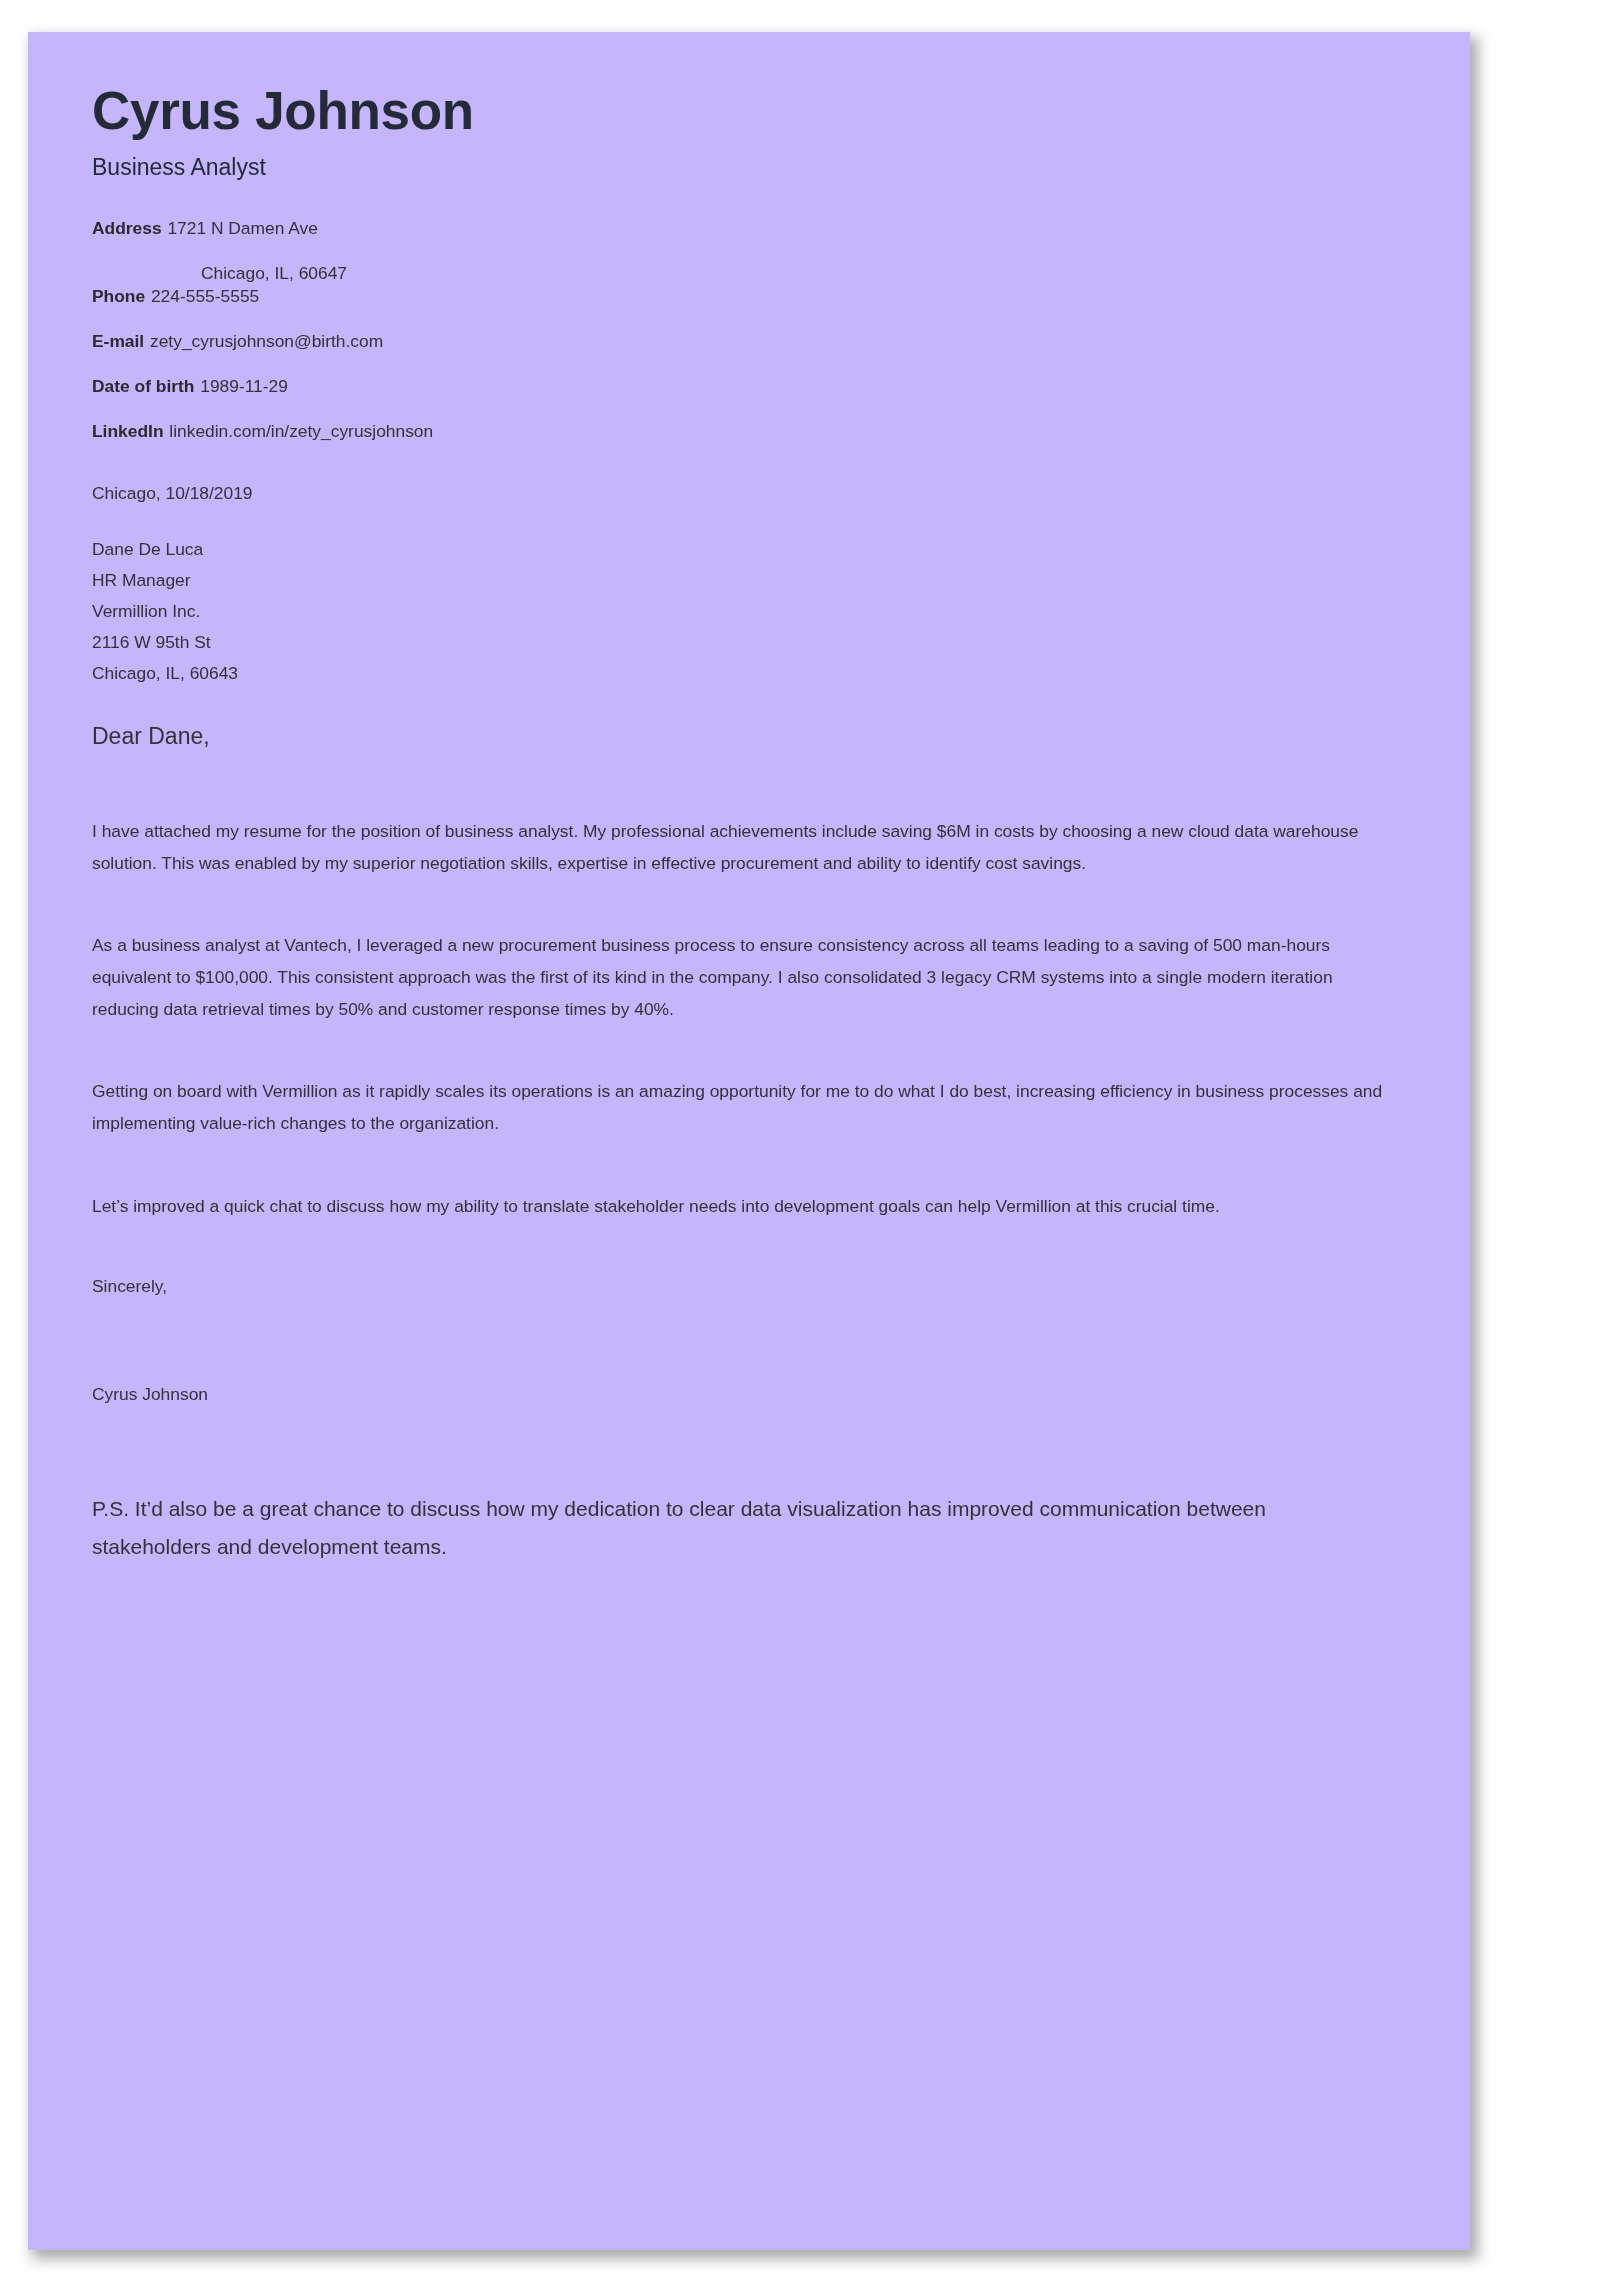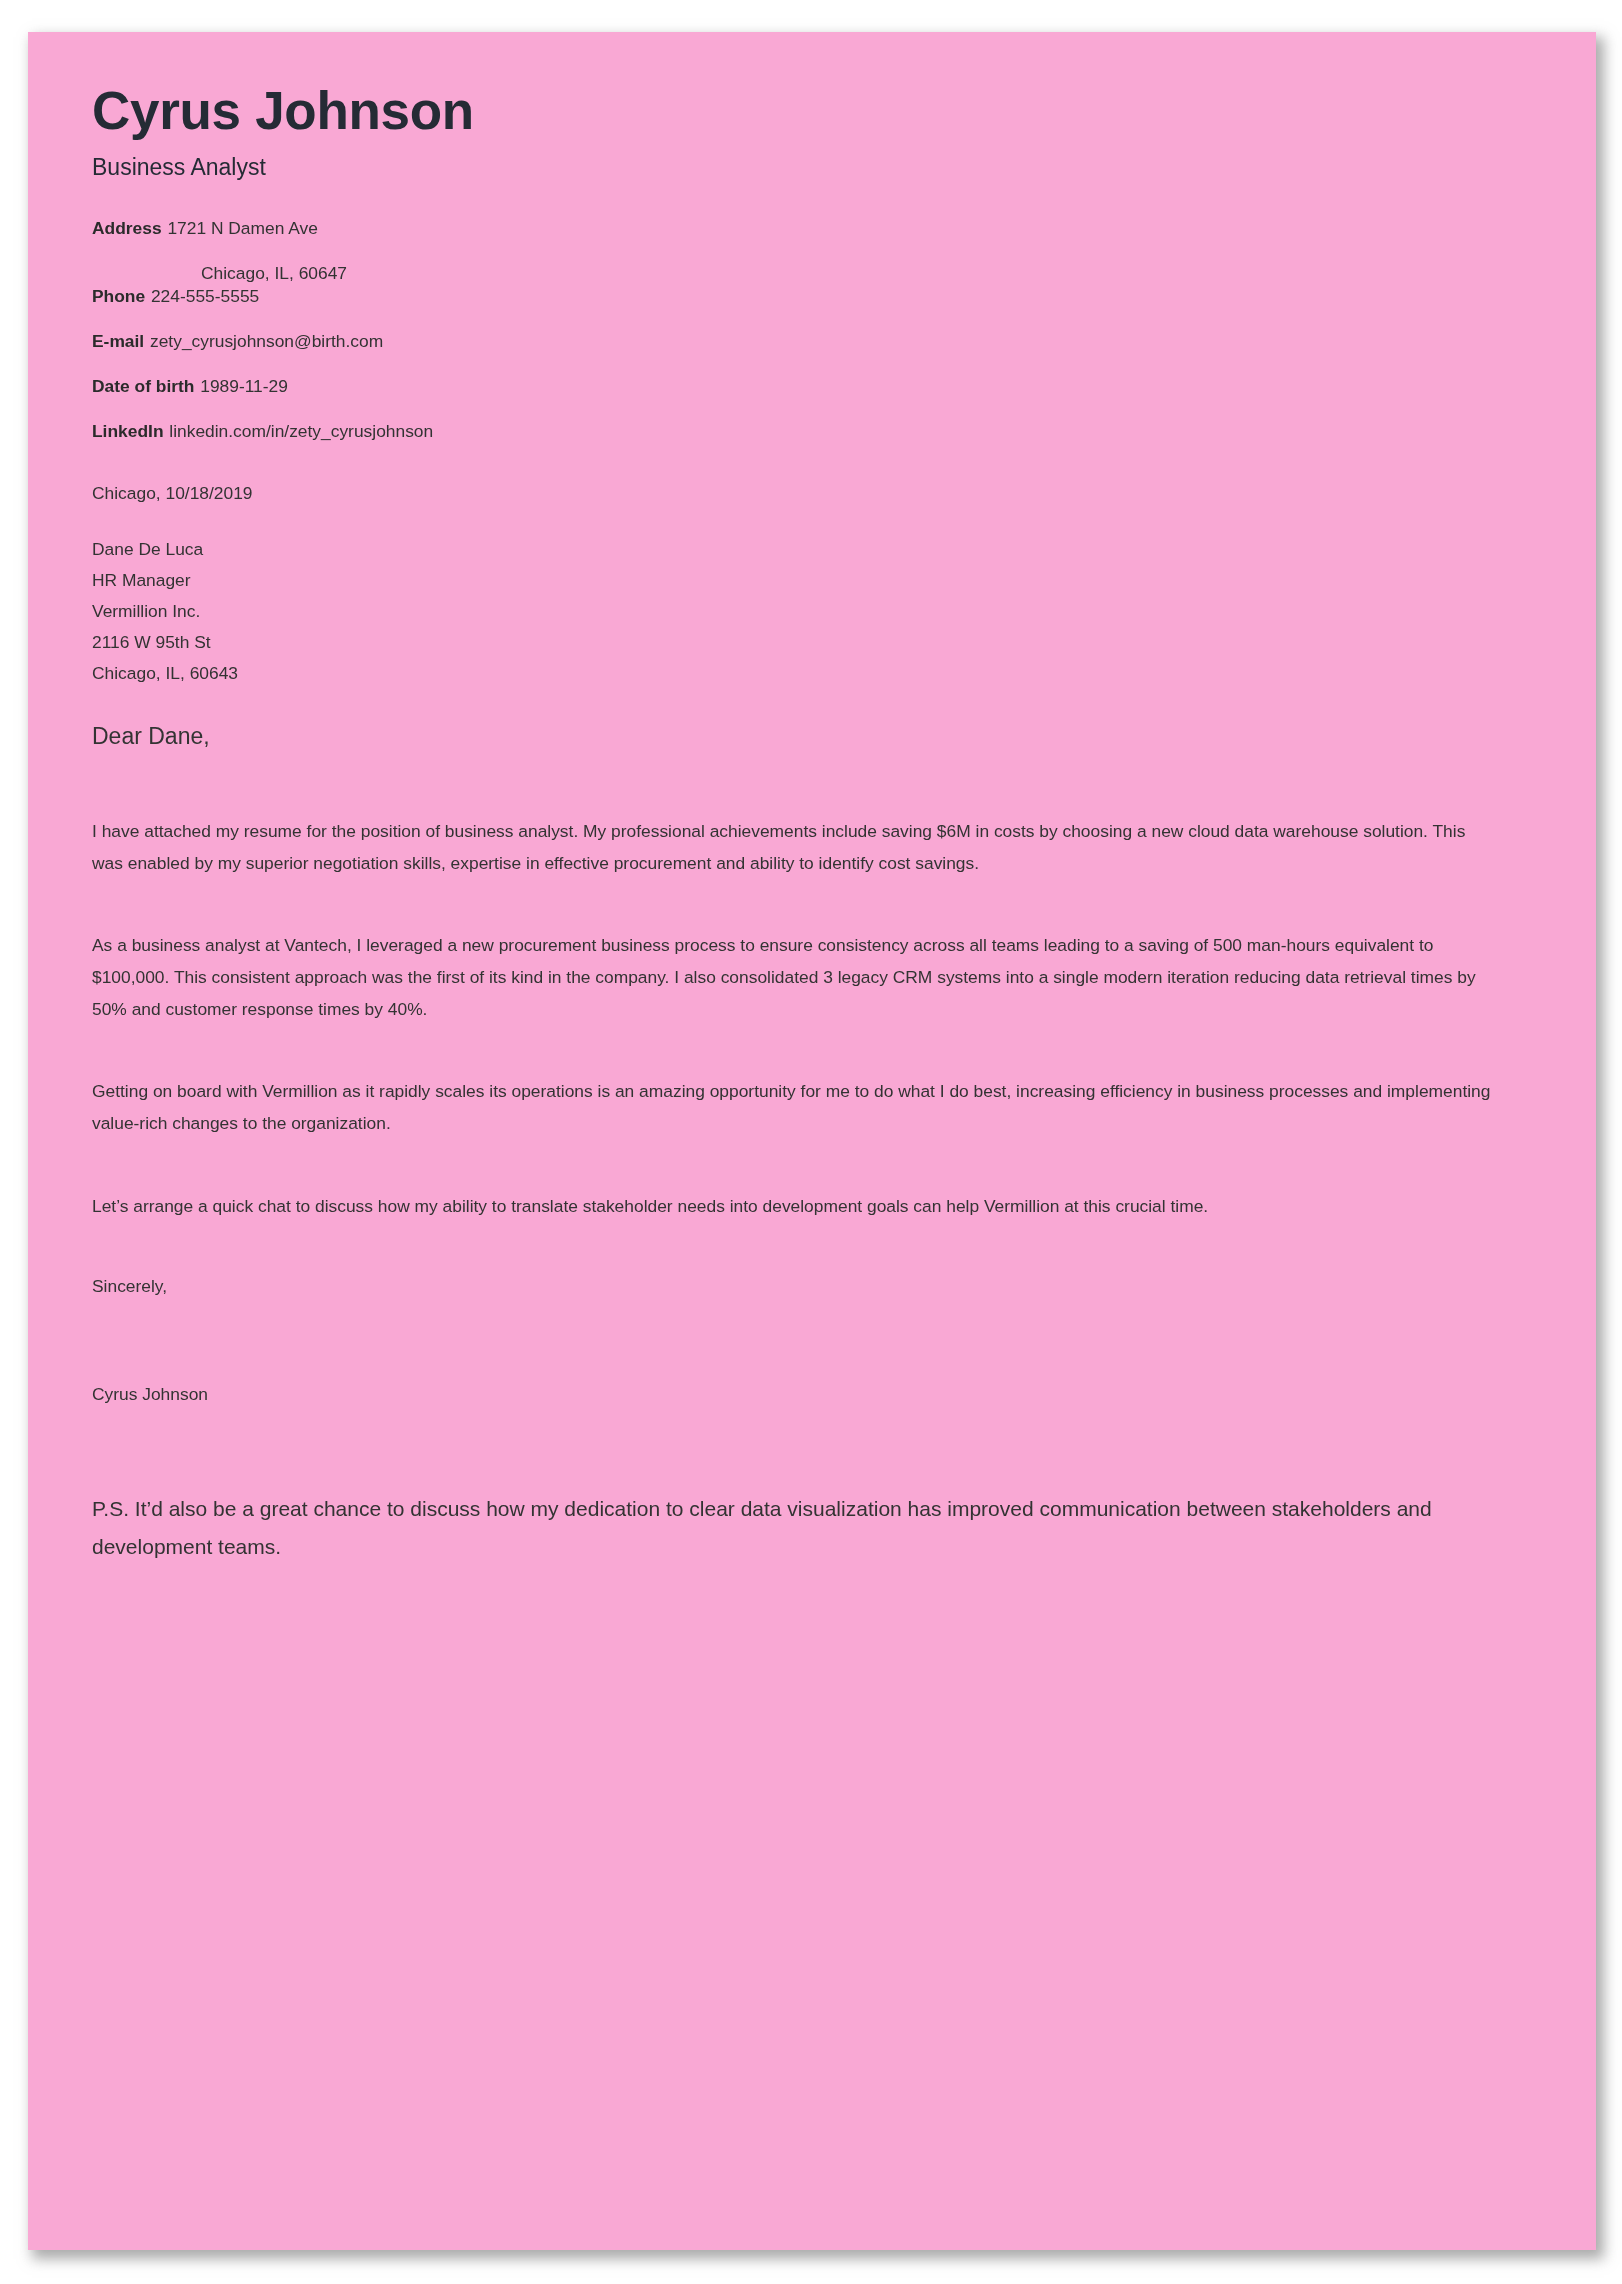--- a/index.html
+++ b/index.html
@@ -20,23 +20,23 @@
     height: 2284px;
     background: #ffffff;
     overflow: hidden;
   }
 
   
   .sheet {
     position: absolute;
     left: 28px;
     top: 32px;
-    width: 1568px;
+    width: 1442px;
     height: 2218px;
-    background: #f9a8d4;
+    background: #c4b5fd;
     box-shadow: 5.8px 7px 12.8px 1.7px rgba(120,120,120,0.62);
     box-sizing: border-box;
   }
 
   .sheet-inner {
     padding: 52px 81px 70px 64px;
     box-sizing: border-box;
   }
 
   
@@ -178,21 +178,21 @@
         <div class="recipient-line">Vermillion Inc.</div>
         <div class="recipient-line">2116 W 95th St</div>
         <div class="recipient-line">Chicago, IL, 60643</div>
       </div>
 
       <p class="salutation">Dear Dane,</p>
 
       <p class="body-paragraph">I have attached my resume for the position of business analyst. My professional achievements include saving $6M in costs by choosing a new cloud data warehouse solution. This was enabled by my superior negotiation skills, expertise in effective procurement and ability to identify cost savings.</p>
       <p class="body-paragraph">As a business analyst at Vantech, I leveraged a new procurement business process to ensure consistency across all teams leading to a saving of 500 man-hours equivalent to $100,000. This consistent approach was the first of its kind in the company. I also consolidated 3 legacy CRM systems into a single modern iteration reducing data retrieval times by 50% and customer response times by 40%.</p>
       <p class="body-paragraph">Getting on board with Vermillion as it rapidly scales its operations is an amazing opportunity for me to do what I do best, increasing efficiency in business processes and implementing value-rich changes to the organization.</p>
-      <p class="body-paragraph">Let’s arrange a quick chat to discuss how my ability to translate stakeholder needs into development goals can help Vermillion at this crucial time.</p>
+      <p class="body-paragraph">Let’s improved a quick chat to discuss how my ability to translate stakeholder needs into development goals can help Vermillion at this crucial time.</p>
 
       <p class="closing-phrase">Sincerely,</p>
 
       <p class="signature-name">Cyrus Johnson</p>
 
       <p class="postscript">P.S. It’d also be a great chance to discuss how my dedication to clear data visualization has improved communication between stakeholders and development teams.</p>
 
     </div>
   </div>
 </div>

